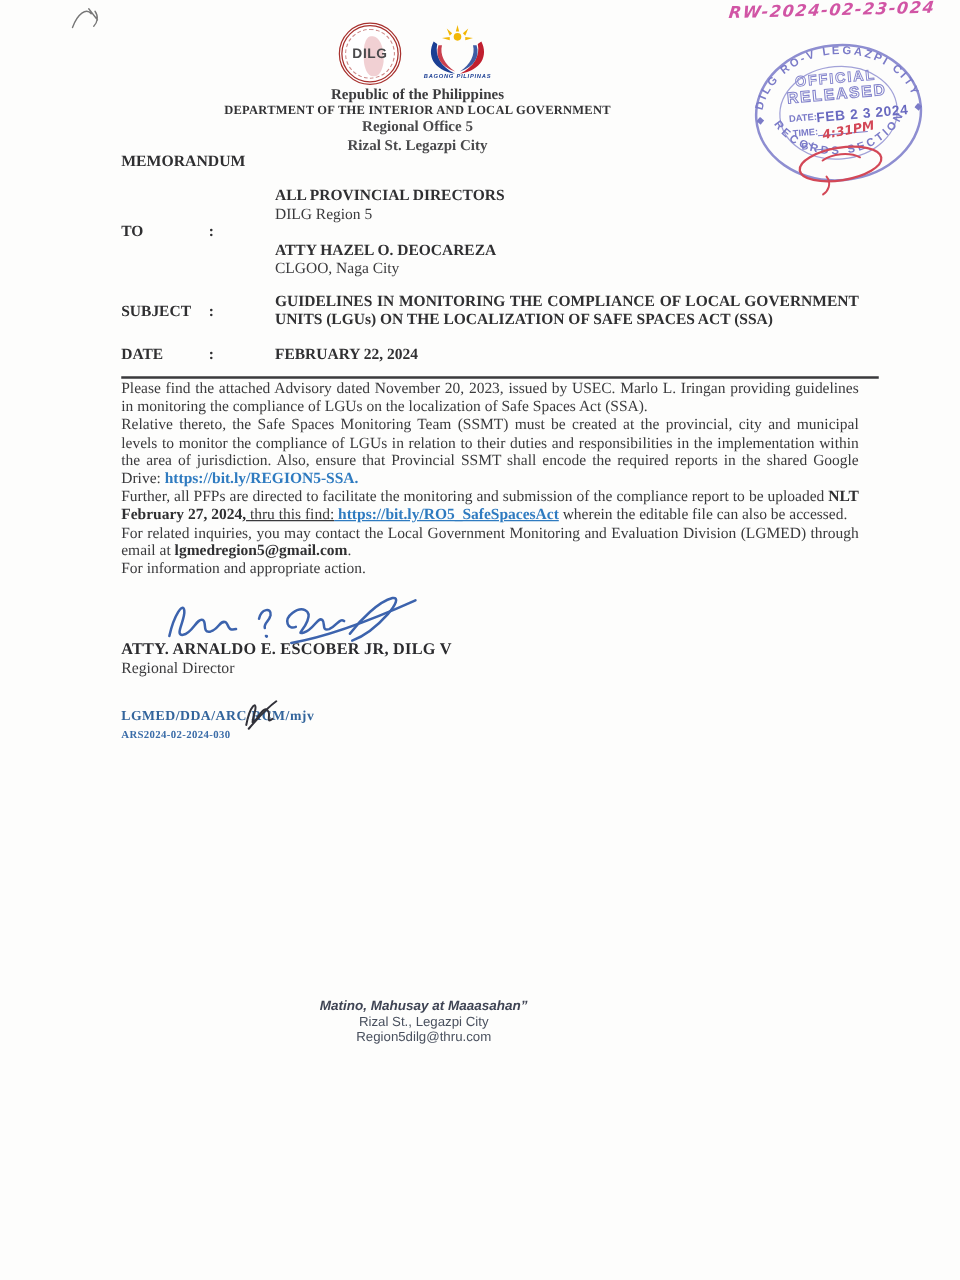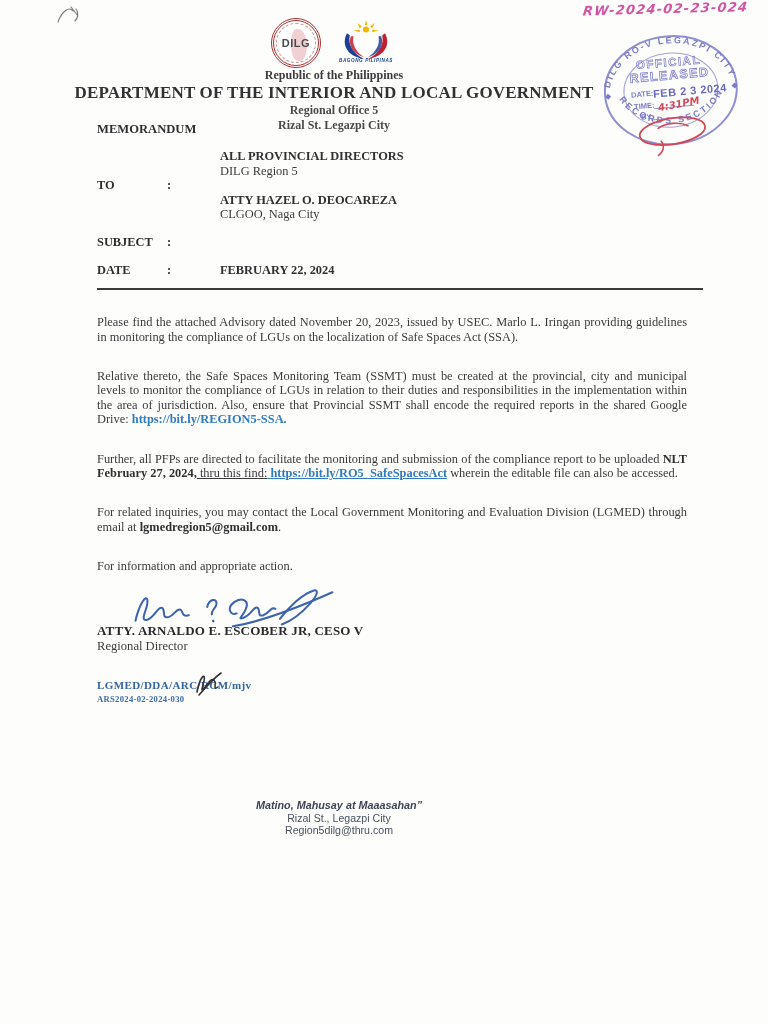--- a/index.html
+++ b/index.html
@@ -38,42 +38,42 @@
   .dilg-logo-text {
     position:relative; z-index:1; font-family:"Liberation Sans", sans-serif;
     font-weight:bold; font-size:11px; color:#4a4a4c; letter-spacing:.5px;
   }
   .bagong-logo { width:62px; display:flex; flex-direction:column; align-items:center; }
   .bagong-label {
     font-family:"Liberation Sans", sans-serif; font-weight:bold; font-style:italic;
     font-size:4.6px; color:#1c3f94; letter-spacing:.6px; margin-top:-2px; white-space:nowrap;
   }
   .lh-republic   { margin-top:2px; font-size:12px;  font-weight:bold; color:#3c3c3e; }
-  .lh-department { font-size:17px; font-weight:bold; color:#323234; letter-spacing:.2px; }
+  .lh-department { font-size:10px; font-weight:bold; color:#323234; letter-spacing:.2px; }
   .lh-office     { font-size:12px; font-weight:bold; color:#4a4a4c; }
   .lh-address    { font-size:12px; font-weight:bold; color:#4a4a4c; }
 
   
   .stamp { position:absolute; left:597px; top:28px; width:152px; height:128px; transform:rotate(-5deg); opacity:.92; }
 
   
   .memo { position:absolute; left:97px; top:122px; width:590px; font-size:12.4px; line-height:14.4px; }
   .memo-title { font-weight:bold; color:#2f2f31; font-size:12.6px; margin-bottom:13px; }
   .memo-row { display:flex; align-items:center; }
   .memo-row .lbl   { width:70px; font-weight:bold; color:#2f2f31; flex:none; }
   .memo-row .colon { width:53px; font-weight:bold; color:#2f2f31; flex:none; }
   .memo-row .content { flex:1; }
   .bold { font-weight:bold; color:#303032; }
   .line-gap { height:14.4px; }
   .row-subject { margin-top:14px; }
   .row-subject .content { text-align:justify; font-weight:bold; color:#303032; line-height:13.8px; }
   .row-date { margin-top:13px; }
   .memo-rule { border:0; border-top:2.2px solid #3a3a3c; margin-top:11px; margin-right:-16px; }
 
-  .para { margin-top:25px; text-align:justify; }
+  .para { margin-top:0; text-align:justify; }
   .para:last-of-type { text-align:left; }
   .link-bold { color:#2f7bc0; font-weight:bold; text-decoration:none; }
   .link-underline { color:#2f7bc0; font-weight:bold; text-decoration:underline; }
   .pre-link-underline { text-decoration:underline; }
 
   .signature-wrap { position:relative; height:46px; margin-top:10px; margin-left:16px; }
   .signoff-name { font-weight:bold; color:#2b2b2e; font-size:13px; margin-top:-6px; letter-spacing:.2px; }
   .signoff-position { font-size:12.6px; color:#3c3c3e; margin-top:1px; }
 
   .refs { position:relative; margin-top:24px; font-family:"Liberation Serif", serif; }
@@ -175,20 +175,21 @@
         <div>DILG Region 5</div>
         <div class="line-gap"></div>
         <div class="bold">ATTY HAZEL O. DEOCAREZA</div>
         <div>CLGOO, Naga City</div>
       </div>
     </div>
 
     <div class="memo-row row-subject">
       <span class="lbl">SUBJECT</span>
       <span class="colon">:</span>
+      <div class="content">GUIDELINES IN MONITORING THE COMPLIANCE OF LOCAL GOVERNMENT UNITS (LGUs) ON THE LOCALIZATION OF SAFE SPACES ACT (SSA)</div>
     </div>
 
     <div class="memo-row row-date">
       <span class="lbl">DATE</span>
       <span class="colon">:</span>
       <div class="content bold">FEBRUARY 22, 2024</div>
     </div>
 
     <hr class="memo-rule">
 
@@ -208,21 +209,21 @@
           <path d="M14,40 C18,22 26,10 27,18 C28,26 18,40 26,39 C34,38 38,24 43,26 C47,28 42,38 50,36 C57,34 58,26 63,28 C66,30 64,36 72,34"></path>
           <path d="M92,25 C94,16 103,15 102,22 C101,27 96,29 97,33"></path>
           <path d="M98,40 C98.4,40.8 99,40.8 98.7,40.1"></path>
           <path d="M124,32 C117,35 113,26 121,20 C129,14 138,17 134,27 C131,35 124,39 131,37 C140,34 143,23 147,26 C150,29 146,36 153,34 C160,31 162,24 166,27"></path>
           <path d="M171,38 C180,26 196,10 208,7 C214,6 211,13 204,21 C196,30 184,40 173,44"></path>
           <path d="M120,46 C150,41 190,26 228,9"></path>
         </g>
       </svg>
     </div>
 
-    <div class="signoff-name">ATTY. ARNALDO E. ESCOBER JR, CESO V</div>
+    <div class="signoff-name">ATTY. ARNALDO E. ESCOBER JR, DILG V</div>
     <div class="signoff-position">Regional Director</div>
 
     <div class="refs">
       <div class="ref-line1">LGMED/DDA/ARC/RCM/mjv</div>
       <div class="ref-line2">ARS2024-02-2024-030</div>
       <svg class="initials-overlay" width="36" height="34" viewBox="0 0 36 34">
         <g fill="none" stroke="#32323a" stroke-width="1.6" stroke-linecap="round">
           <path d="M8,26 C11,10 17,6 15,15 C13,23 11,28 17,20 C21,14 24,11 26,16 C27,19 24,25 29,21"></path>
           <path d="M10,29 C16,22 25,12 32,7"></path>
         </g>

